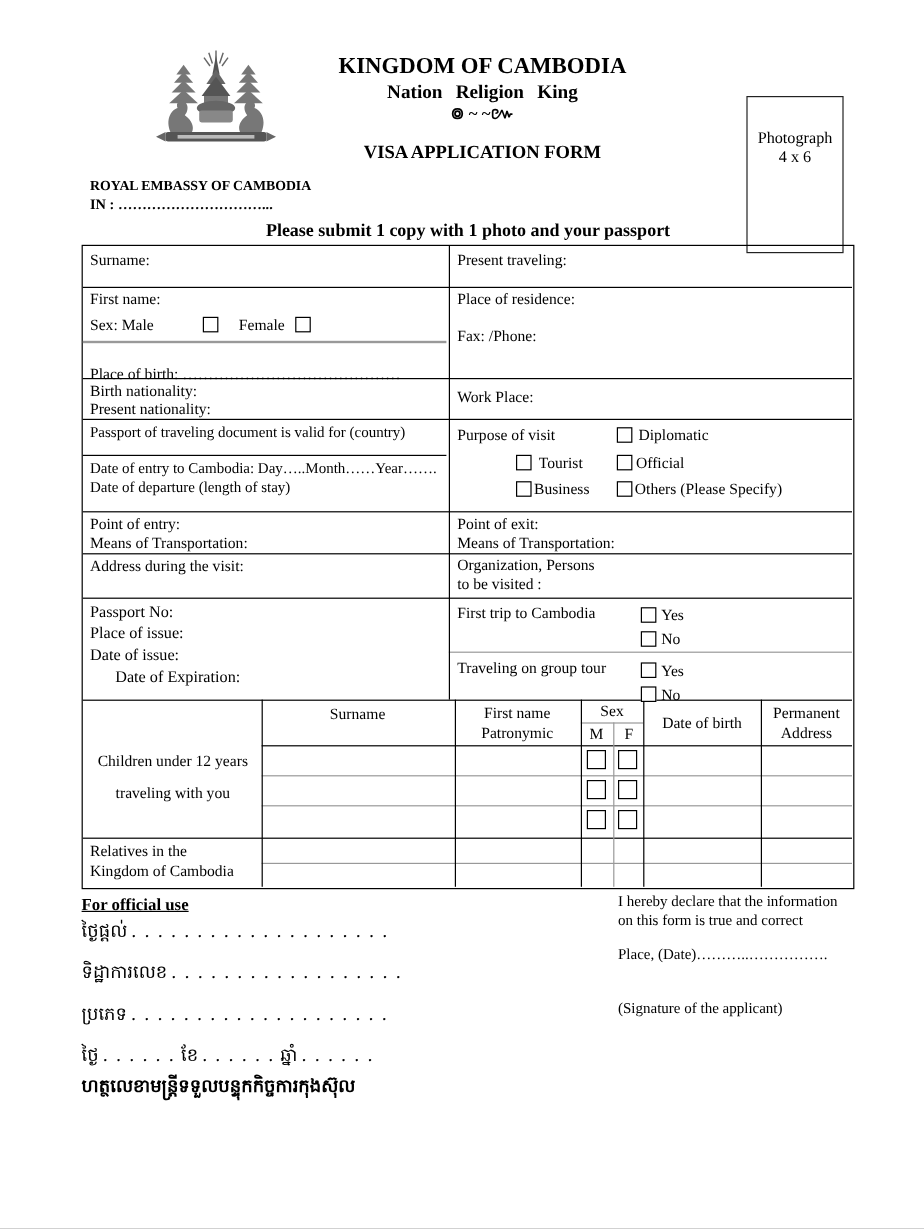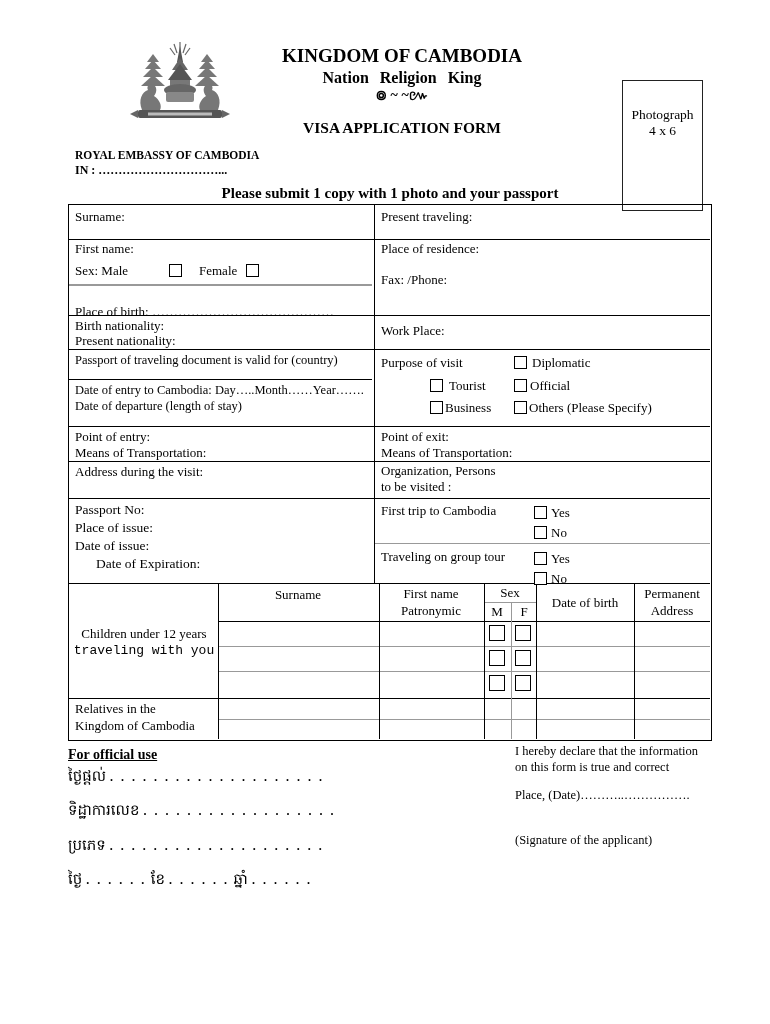--- a/index.html
+++ b/index.html
@@ -175,21 +175,21 @@
     <div class="t c" style="left:362px;top:381px;">First name</div>
     <div class="t c" style="left:362px;top:398px;">Patronymic</div>
     <div class="t c" style="left:441px;top:380px;text-align:center;">Sex</div>
     <div class="t c" style="left:428px;top:399px;">M</div>
     <div class="t c" style="left:455px;top:399px;">F</div>
     <div class="t c" style="left:516px;top:390px;">Date of birth</div>
     <div class="t c" style="left:603px;top:381px;">Permanent</div>
     <div class="t c" style="left:603px;top:398px;">Address</div>
 
     <div class="t c" style="left:75px;top:421px;">Children under 12 years</div>
-    <div class="t c" style="left:75px;top:438px;font-family:Liberation Mono, monospace;">traveling with you</div>
+    <div class="t c" style="left:75px;top:448px;">traveling with you</div>
 
     <div class="cb cb-lg" style="left:420px;top:420px;"></div>
     <div class="cb cb-lg" style="left:446px;top:420px;"></div>
     <div class="cb cb-lg" style="left:420px;top:445px;"></div>
     <div class="cb cb-lg" style="left:446px;top:445px;"></div>
     <div class="cb cb-lg" style="left:420px;top:470px;"></div>
     <div class="cb cb-lg" style="left:446px;top:470px;"></div>
 
     <div class="t" style="left:6px;top:496px;">Relatives in the</div>
     <div class="t" style="left:6px;top:513px;">Kingdom of Cambodia</div>
@@ -210,19 +210,20 @@
     <span class="dots">. . . . . . . . . . . . . . . . . . . .</span>
   </div>
   <div class="khline" style="left:68px;top:869px;">
     <span class="kh">ថ្ងៃ</span>
     <span class="dots">. . . . . .</span>
     <span class="kh">ខែ</span>
     <span class="dots">. . . . . .</span>
     <span class="kh">ឆ្នាំ</span>
     <span class="dots">. . . . . .</span>
   </div>
+  <div class="t b kh" style="left:68px;top:897px;">ហត្ថលេខាមន្ត្រីទទួលបន្ទុកកិច្ចការកុងស៊ុល</div>
 
   <div class="t sm" style="left:515px;top:744px;">I hereby declare that the information</div>
   <div class="t sm" style="left:515px;top:760px;">on this form is true and correct</div>
   <div class="t sm" style="left:515px;top:788px;">Place, (Date)………..…………….</div>
   <div class="t sm" style="left:515px;top:833px;">(Signature of the applicant)</div>
 
 </div>
 
 </body></html>

